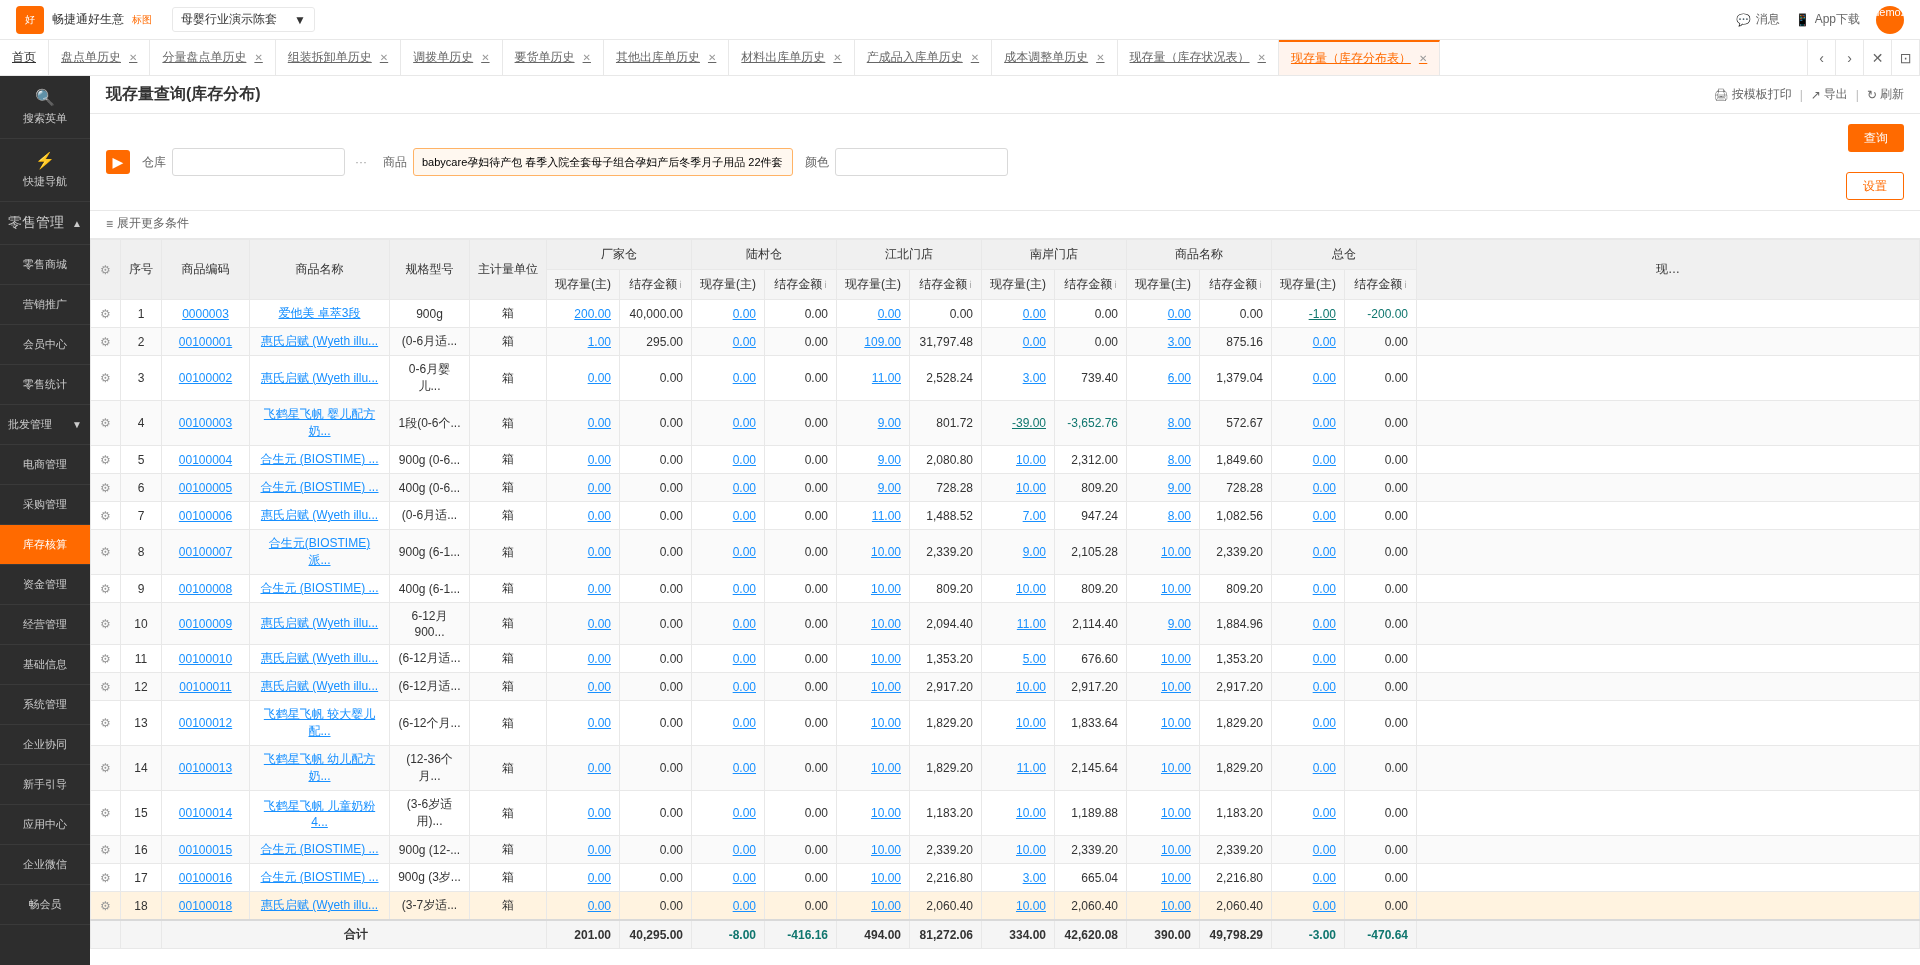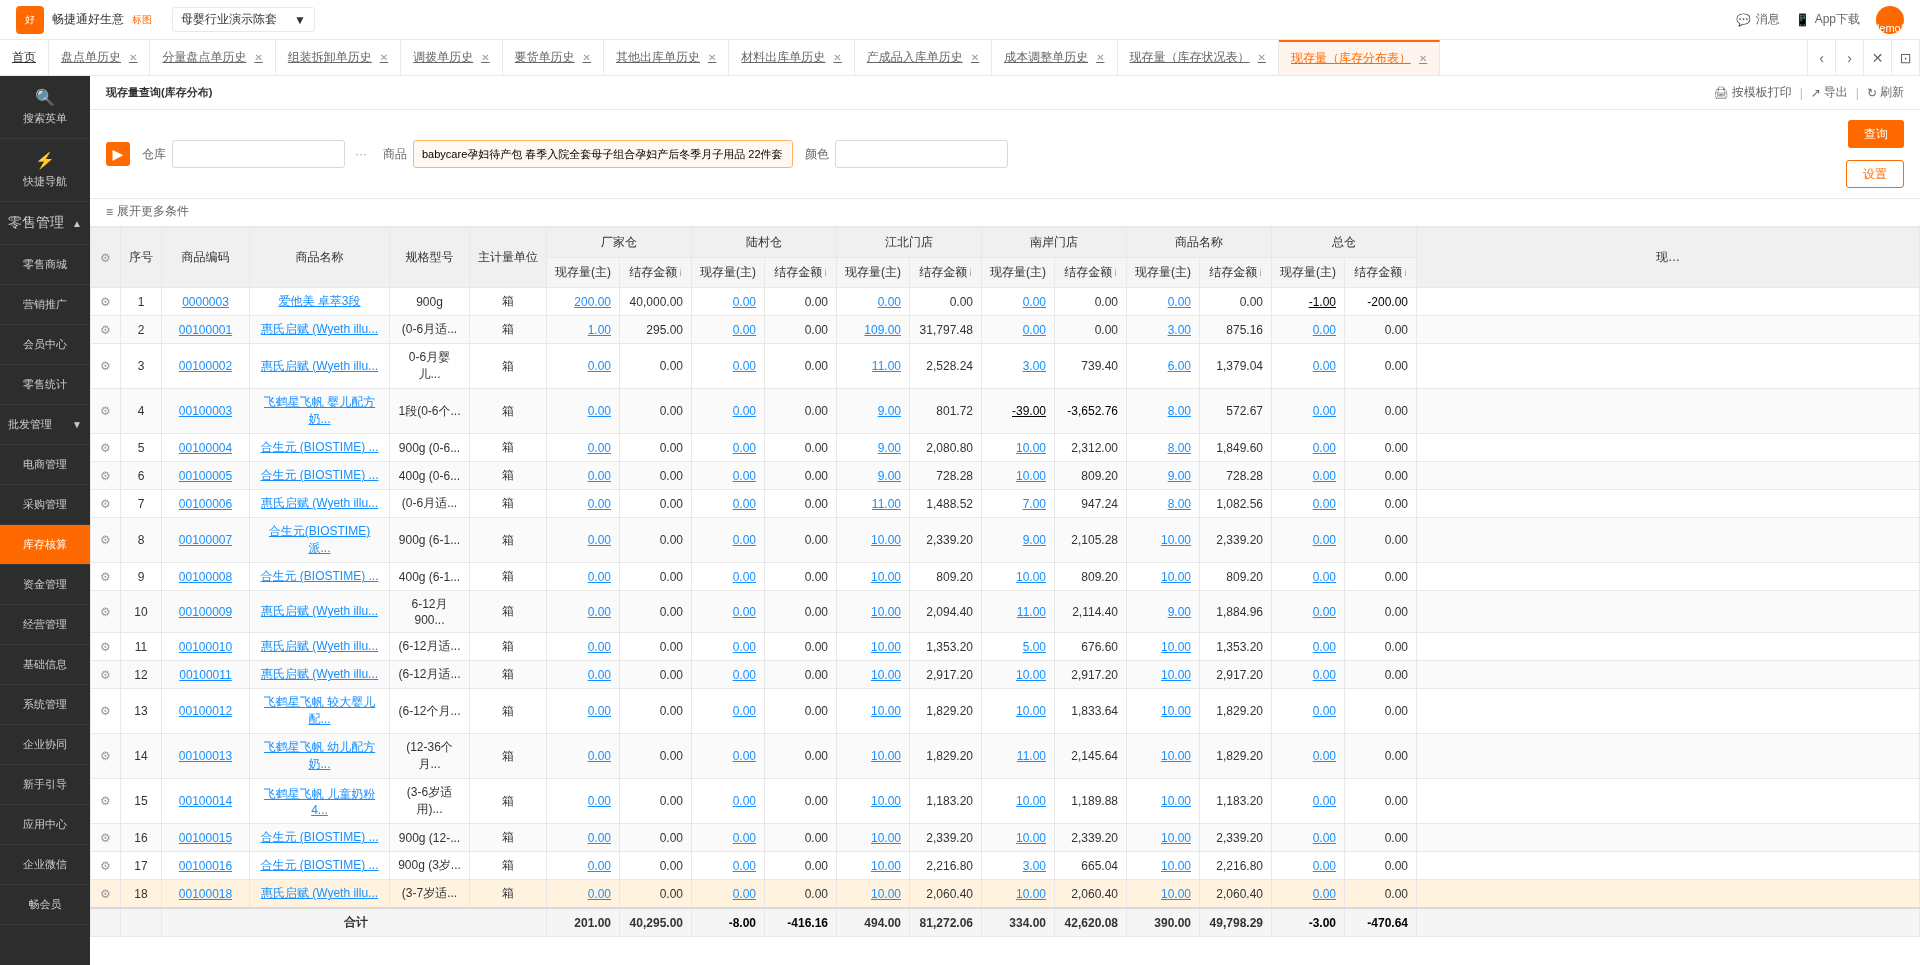--- a/index.html
+++ b/index.html
@@ -4,21 +4,21 @@
   <style>
     * { margin: 0; padding: 0; box-sizing: border-box; }
     body { font-family: "Microsoft YaHei", "PingFang SC", sans-serif; font-size: 12px; background: #f5f5f5; color: #333; overflow: hidden; }
 
     
     .top-bar { height: 40px; background: #fff; display: flex; align-items: center; justify-content: space-between; padding: 0 16px; border-bottom: 1px solid #e8e8e8; }
     .top-bar-left { display: flex; align-items: center; gap: 8px; }
     .logo-icon { width: 28px; height: 28px; background: #ff6a00; border-radius: 4px; display: flex; align-items: center; justify-content: center; color: white; font-size: 10px; }
     .top-bar-right { display: flex; align-items: center; gap: 16px; font-size: 12px; color: #666; }
     .top-bar-right span { cursor: pointer; display: flex; align-items: center; gap: 4px; }
-    .avatar { width: 28px; height: 28px; border-radius: 50%; background: #ff6a00; color: white; display: flex; align-items: flex-end; justify-content: center; font-size: 11px; }
+    .avatar { width: 28px; height: 28px; border-radius: 50%; background: #ff6a00; color: white; display: flex; align-items: flex-start; justify-content: center; font-size: 11px; }
 
     
     .nav-tabs { height: 36px; background: #fff; display: flex; align-items: center; border-bottom: 1px solid #e8e8e8; overflow-x: hidden; }
     .nav-tab { height: 36px; padding: 0 12px; display: flex; align-items: center; gap: 4px; font-size: 12px; color: #666; cursor: pointer; border-right: 1px solid #e8e8e8; white-space: nowrap; position: relative; text-decoration: underline; }
     .nav-tab.home { background: #fff; color: #333; font-weight: 500; }
     .nav-tab.active { background: #fff4ee; color: #ff6a00; border-top: 2px solid #ff6a00; }
     .nav-tab .close-x { font-size: 10px; color: #999; margin-left: 4px; }
     .nav-tabs-arrows { display: flex; align-items: center; margin-left: auto; border-left: 1px solid #e8e8e8; }
     .nav-tabs-arrows button { width: 28px; height: 36px; border: none; background: #fff; cursor: pointer; color: #666; font-size: 14px; border-right: 1px solid #e8e8e8; }
 
@@ -30,21 +30,21 @@
     .sidebar-item { padding: 12px 8px; text-align: center; font-size: 11px; cursor: pointer; border-bottom: 1px solid #3a3a3a; }
     .sidebar-item.active { background: #ff6a00; color: white; }
     .sidebar-item .si-icon { font-size: 16px; margin-bottom: 4px; }
     .sidebar-item-with-arrow { display: flex; align-items: center; justify-content: space-between; padding: 12px 8px; font-size: 11px; cursor: pointer; border-bottom: 1px solid #3a3a3a; color: #ccc; }
 
     
     .content-area { flex: 1; display: flex; flex-direction: column; overflow: hidden; }
 
     
     .page-header { background: #fff; padding: 8px 16px; display: flex; align-items: center; justify-content: space-between; border-bottom: 1px solid #e8e8e8; }
-    .page-title { font-size: 11px; font-weight: bold; color: #333; }
+    .page-title { font-size: 16px; font-weight: bold; color: #333; }
     .page-actions { display: flex; align-items: center; gap: 8px; font-size: 12px; color: #666; }
     .page-actions span { cursor: pointer; display: flex; align-items: center; gap: 3px; }
 
     
     .filter-bar { background: #fff; padding: 10px 16px; display: flex; align-items: center; gap: 12px; border-bottom: 1px solid #e8e8e8; flex-wrap: wrap; }
     .filter-arrow { width: 24px; height: 24px; background: #ff6a00; color: white; border-radius: 3px; display: flex; align-items: center; justify-content: center; cursor: pointer; font-size: 14px; }
     .filter-field { display: flex; align-items: center; gap: 6px; }
     .filter-label { color: #666; white-space: nowrap; }
     .filter-input { border: 1px solid #d9d9d9; border-radius: 3px; padding: 4px 8px; font-size: 12px; height: 28px; min-width: 120px; }
     .filter-input-long { min-width: 300px; background: #fff8f0; border-color: #ffb366; }
@@ -55,21 +55,21 @@
 
     
     .table-container { flex: 1; overflow: auto; background: #fff; }
     table { width: 100%; border-collapse: collapse; font-size: 12px; min-width: 1400px; }
     thead tr th { background: #f5f5f5; border: 1px solid #e8e8e8; padding: 6px 8px; text-align: center; font-weight: 500; color: #333; white-space: nowrap; position: sticky; top: 0; z-index: 2; }
     thead tr:first-child th { background: #f0f0f0; }
     tbody tr td { border: 1px solid #e8e8e8; padding: 5px 8px; text-align: center; color: #333; }
     tbody tr:nth-child(even) td { background: #fafafa; }
     tbody tr.highlight td { background: #fff3e0; }
     .td-link { color: #1890ff; cursor: pointer; text-decoration: underline; }
-    .td-red { color: #000000; }
+    .td-red { color: #0f766e; }
     .td-right { text-align: right; }
     .footer-row td { background: #f5f5f5 !important; font-weight: bold; border-top: 2px solid #d9d9d9; }
     .icon-info { color: #aaa; font-size: 10px; margin-left: 2px; cursor: help; }
     .gear-col { width: 30px; }
     .gear-icon { color: #999; cursor: pointer; }
 
     
     ::-webkit-scrollbar { width: 6px; height: 6px; }
     ::-webkit-scrollbar-track { background: #f1f1f1; }
     ::-webkit-scrollbar-thumb { background: #ccc; border-radius: 3px; }
@@ -235,21 +235,21 @@
       </div>
       <div class="filter-field">
         <span class="filter-label">商品</span>
         <input class="filter-input filter-input-long" style="min-width: 380px; font-size: 11px;" value="babycare孕妇待产包 春季入院全套母子组合孕妇产后冬季月子用品 22件套 ...">
       </div>
       <div class="filter-color-field">
         <span class="filter-label">颜色</span>
         <input class="filter-input" style="min-width: 160px;">
       </div>
       <div style="flex:1"></div>
-      <div style="display:flex;flex-direction:column;gap:12px;align-items:flex-end">
+      <div style="display:flex;flex-direction:column;gap:20px;align-items:flex-end">
         <button class="btn-query">查询</button>
         <button class="btn-settings">设置</button>
       </div>
     </div>
     <div style="background:#fff;padding:4px 16px 6px;border-bottom:1px solid #e8e8e8;display:flex;align-items:center;">
       <div class="filter-expand">
         <span>≡</span>
         <span>展开更多条件</span>
       </div>
     </div>

